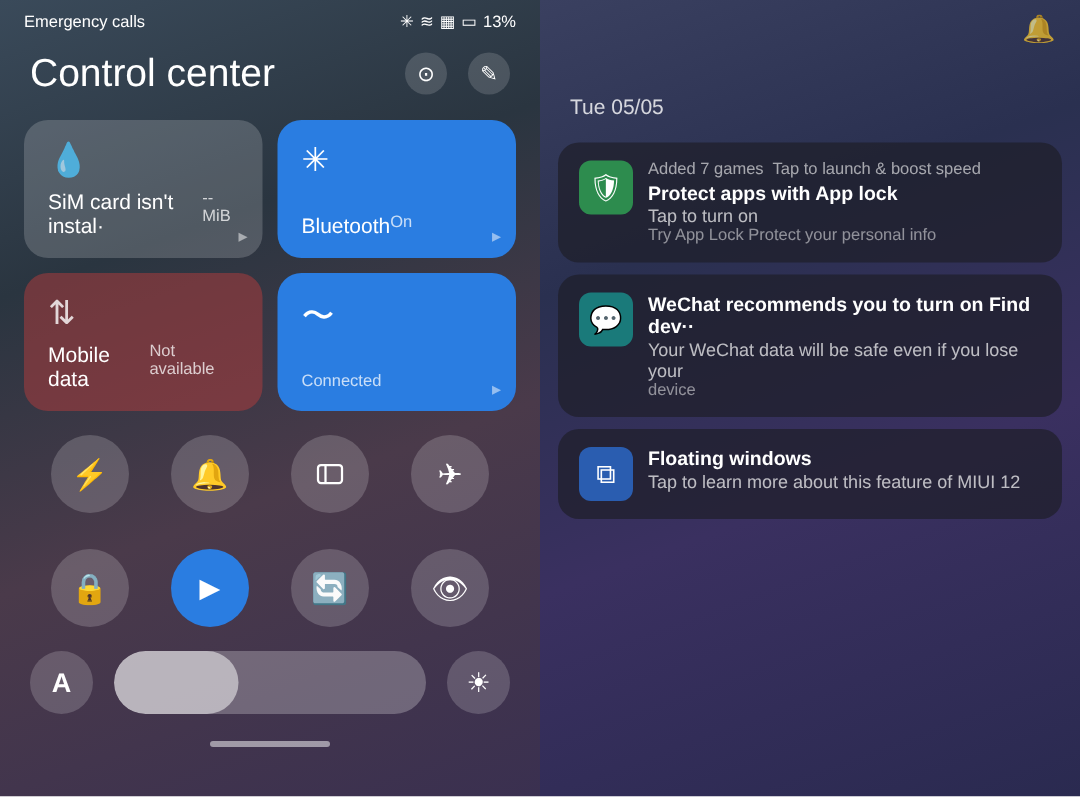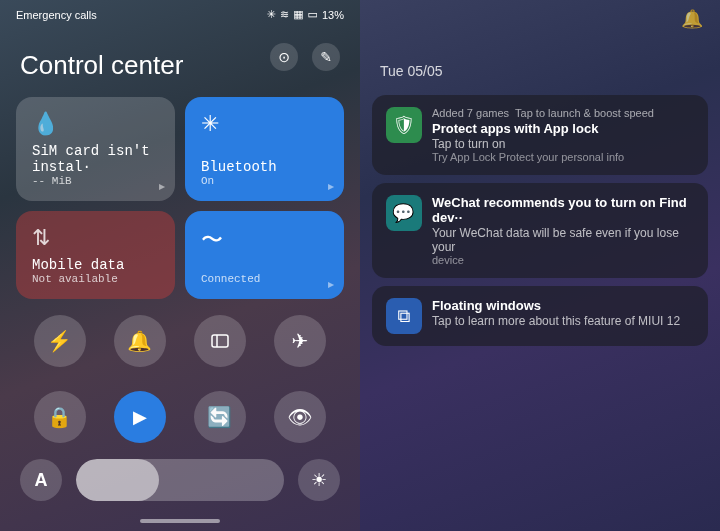--- a/index.html
+++ b/index.html
@@ -43,21 +43,20 @@
       display: flex;
       justify-content: space-between;
       align-items: center;
       padding: 8px 20px 16px 20px;
     }
 
     .control-title {
       color: #fff;
       font-size: 26px;
       font-weight: 300;
-      margin-top: 17px;
     }
 
     .header-icons {
       display: flex;
       gap: 14px;
     }
 
     .header-icon {
       width: 28px;
       height: 28px;
@@ -118,22 +117,20 @@
       font-weight: 500;
     }
 
     .tile-sublabel {
       color: rgba(255,255,255,0.75);
       font-size: 11px;
     }
 
     .tile-content {
       display: flex;
-      flex-direction: column;
-      font-family: Liberation Mono, monospace;
     }
 
     .tile-arrow {
       position: absolute;
       bottom: 8px;
       right: 10px;
       color: rgba(255,255,255,0.5);
       font-size: 12px;
     }
 

